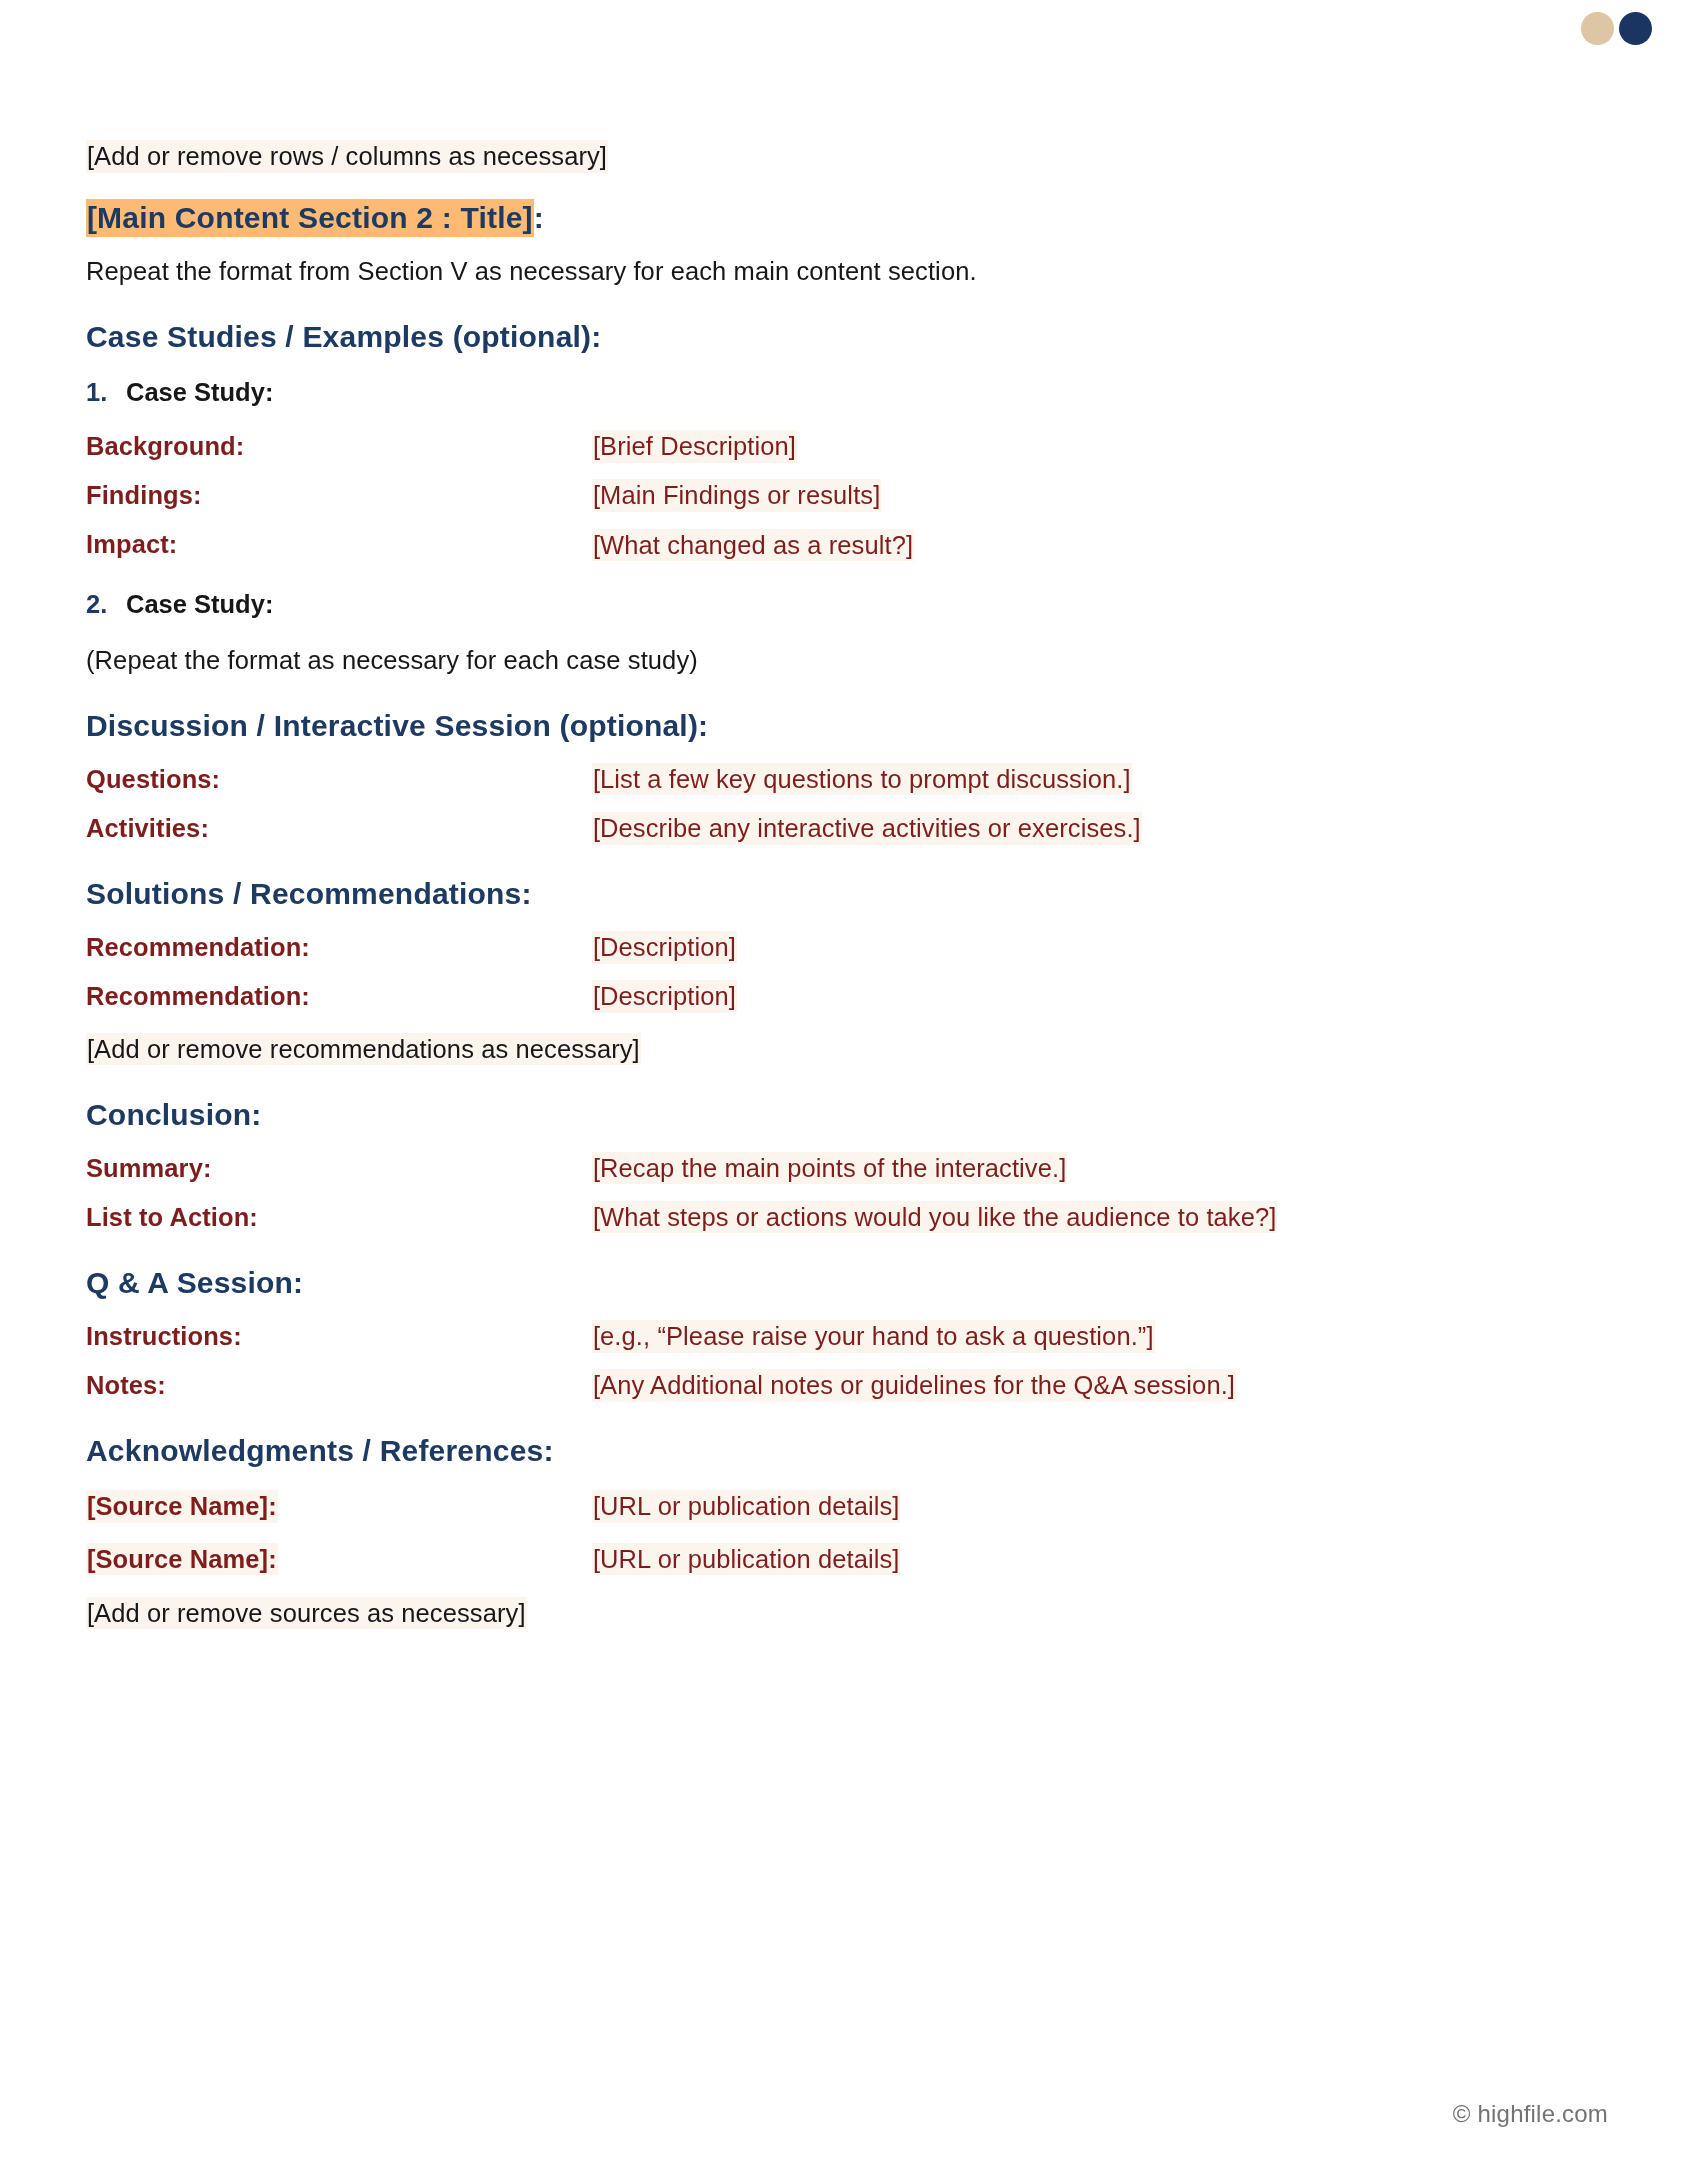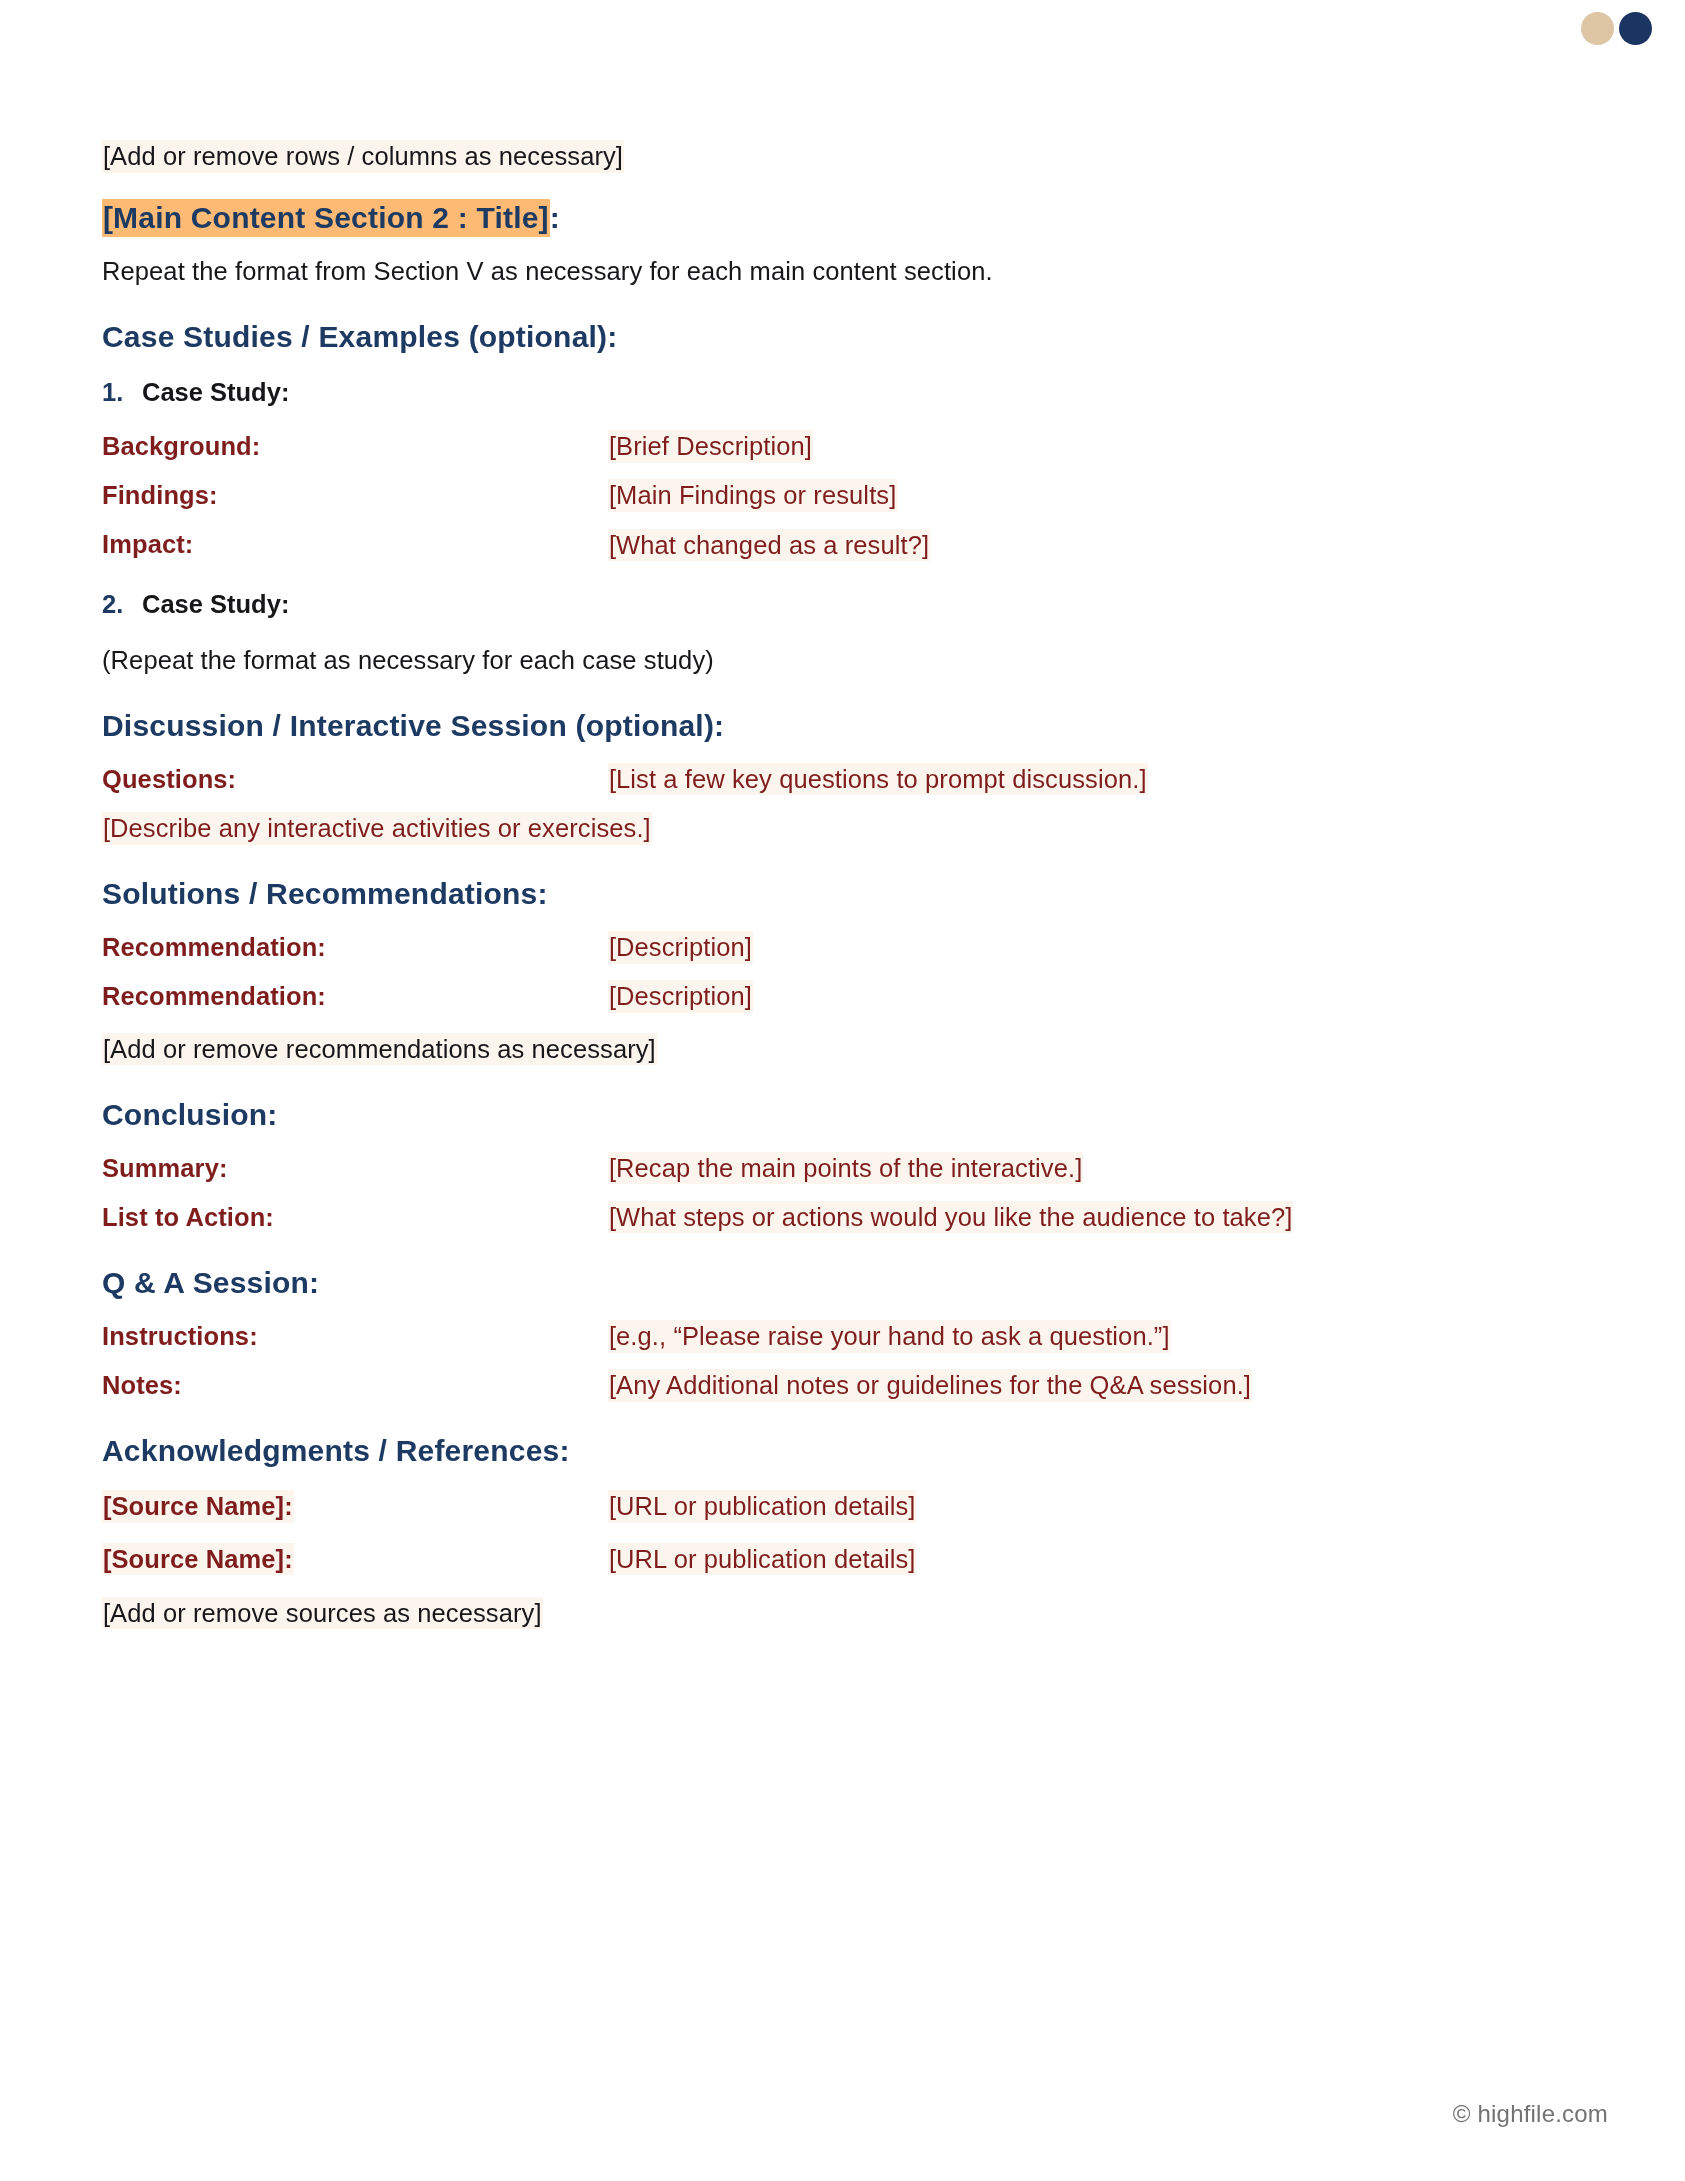--- a/index.html
+++ b/index.html
@@ -35,21 +35,21 @@
     height: 33px;
     border-radius: 50%;
     display: block;
   }
   .dot-tan  { background: #dec5a4; }
   .dot-navy { background: #1b3563; }
 
   
   .content {
     position: absolute;
-    left: 102px;
+    left: 86px;
     top: 140px;
     width: 1499px;
   }
 
   
   .hl {
     background: #fcf5ee;
     padding: 1.8px 0.9px 2.6px 0.9px;
     box-decoration-break: clone;
     -webkit-box-decoration-break: clone;
@@ -195,20 +195,21 @@
     <div class="gap-20"></div>
 
     <div class="kv">
       <span class="k">Questions:</span>
       <span class="v"><span class="hl">[List a few key questions to prompt discussion.]</span></span>
     </div>
 
     <div class="gap-18"></div>
 
     <div class="kv">
+      <span class="k">Activities:</span>
       <span class="v"><span class="hl">[Describe any interactive activities or exercises.]</span></span>
     </div>
 
     <div class="gap-34"></div>
 
     <div class="heading">Solutions / Recommendations:</div>
 
     <div class="gap-20"></div>
 
     <div class="kv">

